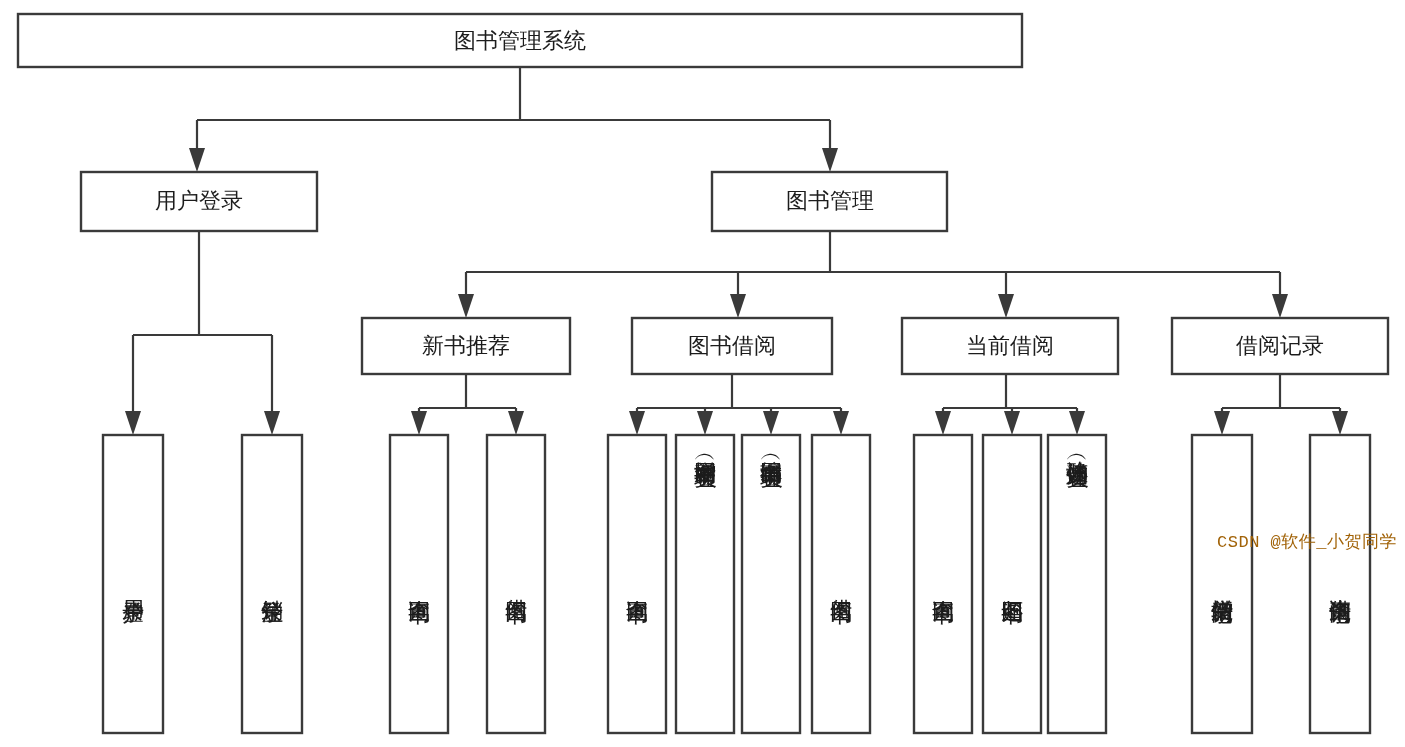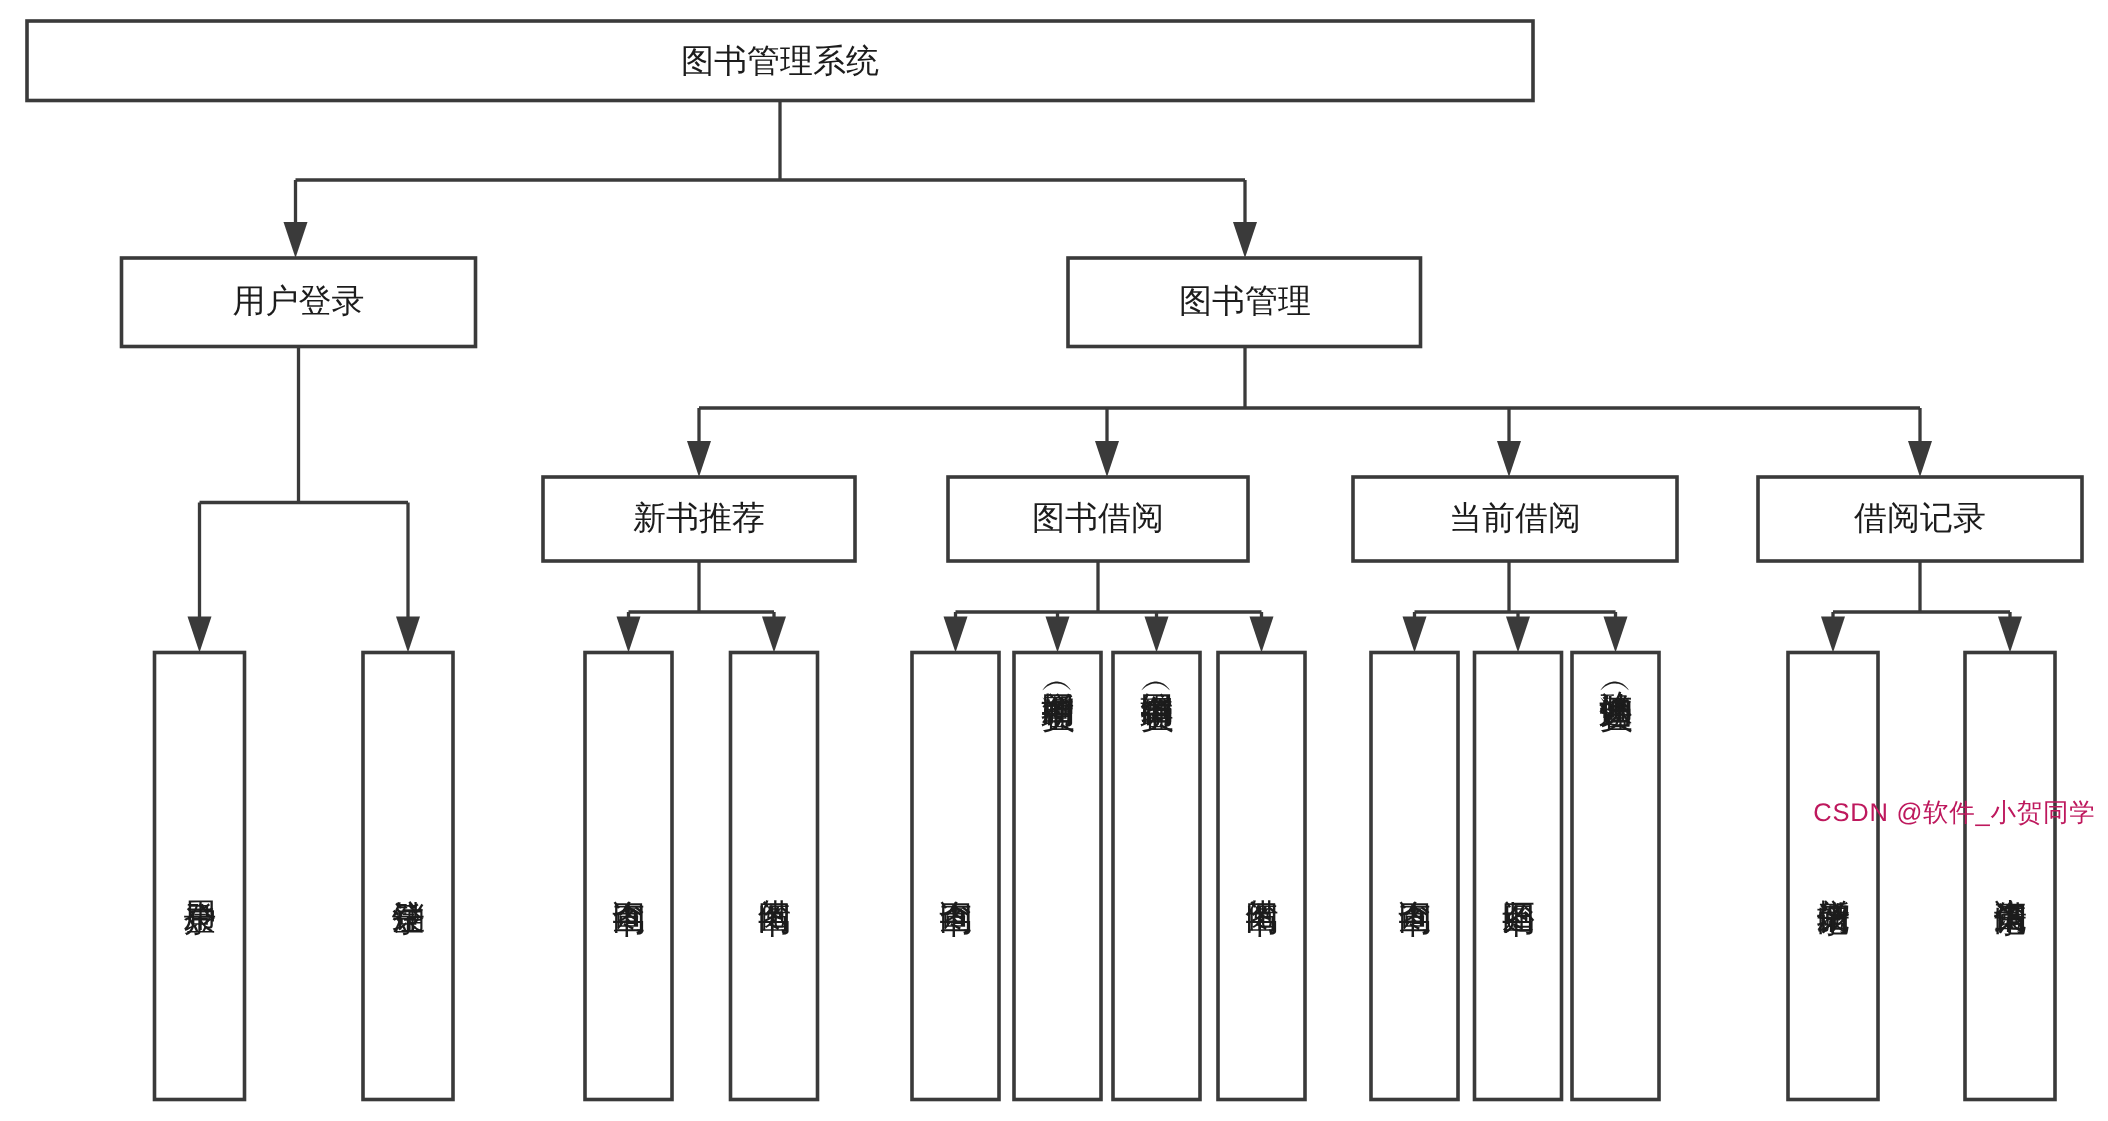--- a/index.html
+++ b/index.html
@@ -62,23 +62,23 @@
     font-size: 22px;
     line-height: 1.12;
     color: #1c1c1c;
     letter-spacing: 1px;
     white-space: nowrap;
   }
   .watermark {
     position: absolute;
     right: 8px;
     bottom: 6px;
-    font-family: Liberation Sans, sans-serif;
+    font-family: Liberation Mono, monospace;
     font-size: 17px;
-    color: #be185d;
+    color: #a16207;
     letter-spacing: 0.5px;
     white-space: nowrap;
   }
 </style>
 </head>
 <body>
 
 <div id="diagram-root">
 
   <svg class="diagram-canvas" viewBox="0 0 1405 747">

